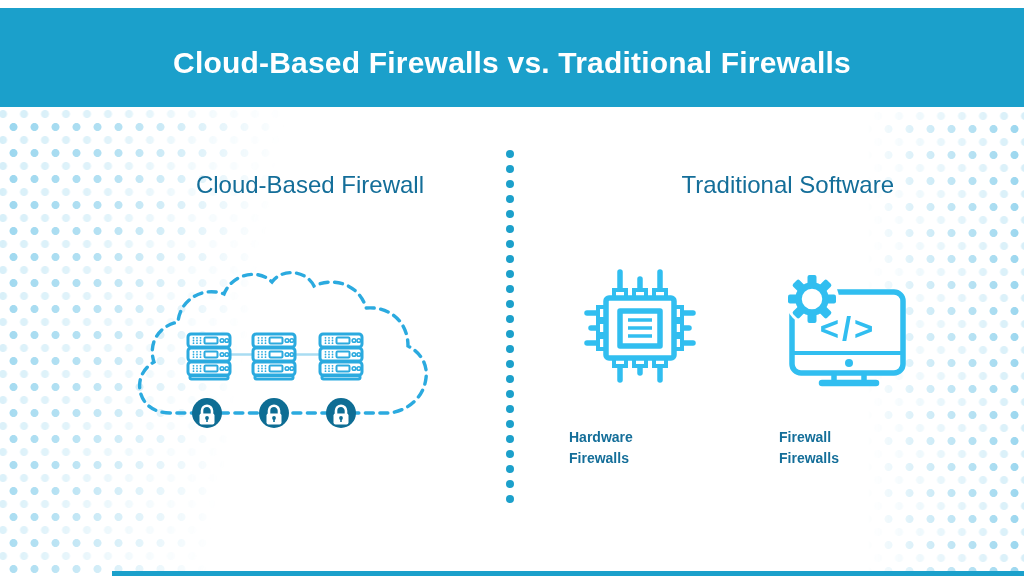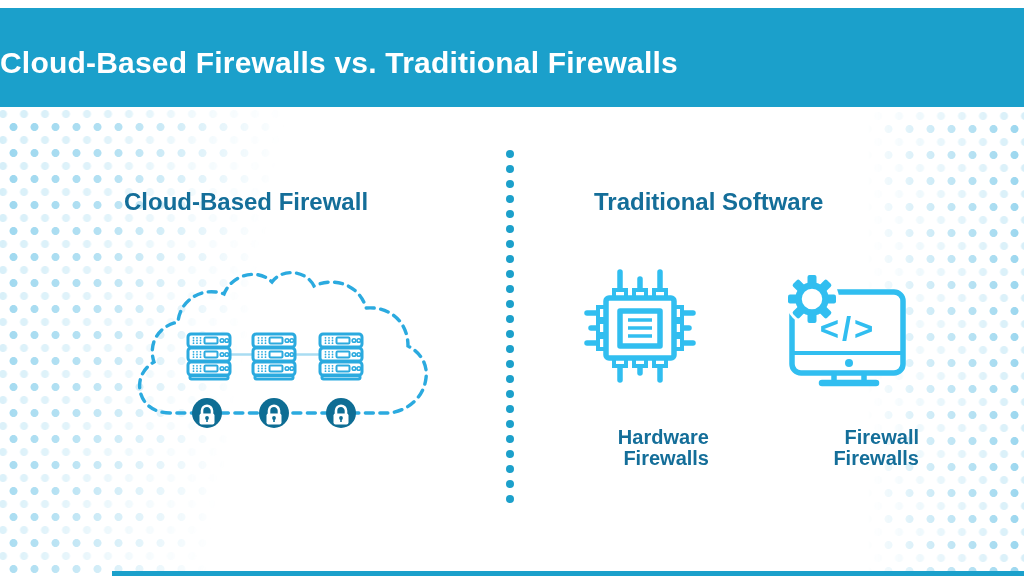--- a/index.html
+++ b/index.html
@@ -4,21 +4,21 @@
 <style>
   html,body{margin:0;padding:0;}
   body{
     width:1024px;height:576px;position:relative;overflow:hidden;
     background:#ffffff;
     font-family:"Liberation Sans",sans-serif;
   }
   .banner{
     position:absolute;left:0;right:0;top:8px;height:99px;
     background:var(--header_bg);
-    display:flex;align-items:center;justify-content:flex-start;
+    display:flex;align-items:center;justify-content:center;
     padding-top:10px;box-sizing:border-box;
   }
   .banner h1{
     margin:0;color:#ffffff;font-size:30px;font-weight:700;letter-spacing:.2px;
   }
   .dots{position:absolute;bottom:0;pointer-events:none;
     background-image:
       radial-gradient(circle, rgba(42,169,220,.50) 3.6px, rgba(42,169,220,0) 4.4px),
       radial-gradient(circle, rgba(42,169,220,.20) 3.6px, rgba(42,169,220,0) 4.4px);
     background-size:21px 26px,21px 26px;
@@ -26,36 +26,36 @@
   }
   .dots-left{left:0;top:110px;width:340px;
     -webkit-mask-image:linear-gradient(100deg, rgba(0,0,0,.95) 0%, rgba(0,0,0,.7) 28%, rgba(0,0,0,.3) 48%, transparent 68%);
     mask-image:linear-gradient(100deg, rgba(0,0,0,.95) 0%, rgba(0,0,0,.7) 28%, rgba(0,0,0,.3) 48%, transparent 68%);
   }
   .dots-right{right:0;top:112px;width:170px;
     -webkit-mask-image:linear-gradient(to left, rgba(0,0,0,.95) 0%, rgba(0,0,0,.55) 45%, transparent 92%);
     mask-image:linear-gradient(to left, rgba(0,0,0,.95) 0%, rgba(0,0,0,.55) 45%, transparent 92%);
   }
   .col-heading{
-    position:absolute;top:188px;margin:0;width:300px;text-align:left;
-    color:var(--heading_text);font-size:24px;font-weight:700;
+    position:absolute;top:171px;margin:0;width:300px;text-align:right;
+    color:var(--heading_text);font-size:24px;font-weight:400;
   }
   .col-heading.left{left:124px;}
   .col-heading.right{left:594px;}
   .divider{
     position:absolute;left:506px;top:150px;
     display:flex;flex-direction:column;gap:7px;align-items:center;
   }
   .ddot{width:8px;height:8px;border-radius:50%;background:var(--divider_dot);flex:0 0 auto;}
   .illus{position:absolute;left:130px;top:256px;}
   .hw-icon{position:absolute;left:584px;top:266px;}
   .sw-icon{position:absolute;left:770px;top:262px;}
   .item-label{
-    position:absolute;top:427px;width:140px;text-align:right;
-    color:var(--heading_text);font-size:20px;font-weight:700;line-height:21px;
+    position:absolute;top:427px;width:140px;text-align:left;
+    color:var(--heading_text);font-size:14px;font-weight:700;line-height:21px;
   }
   .item-label.hw{left:569px;}
   .item-label.sw{left:779px;}
   .bottom-bar{position:absolute;left:112px;right:0;bottom:0;height:5px;background:var(--header_bg);}
 
   
   .cloudline{fill:none;stroke:var(--cloud_cyan);stroke-width:3.4;stroke-dasharray:8 6.5;stroke-linecap:round;}
   .srv-box{fill:#ffffff;stroke:var(--cloud_cyan);stroke-width:3;}
   .srv-mid{fill:#ffffff;stroke:var(--cloud_cyan);stroke-width:2;}
   .srv-dot{fill:var(--cloud_cyan);}

